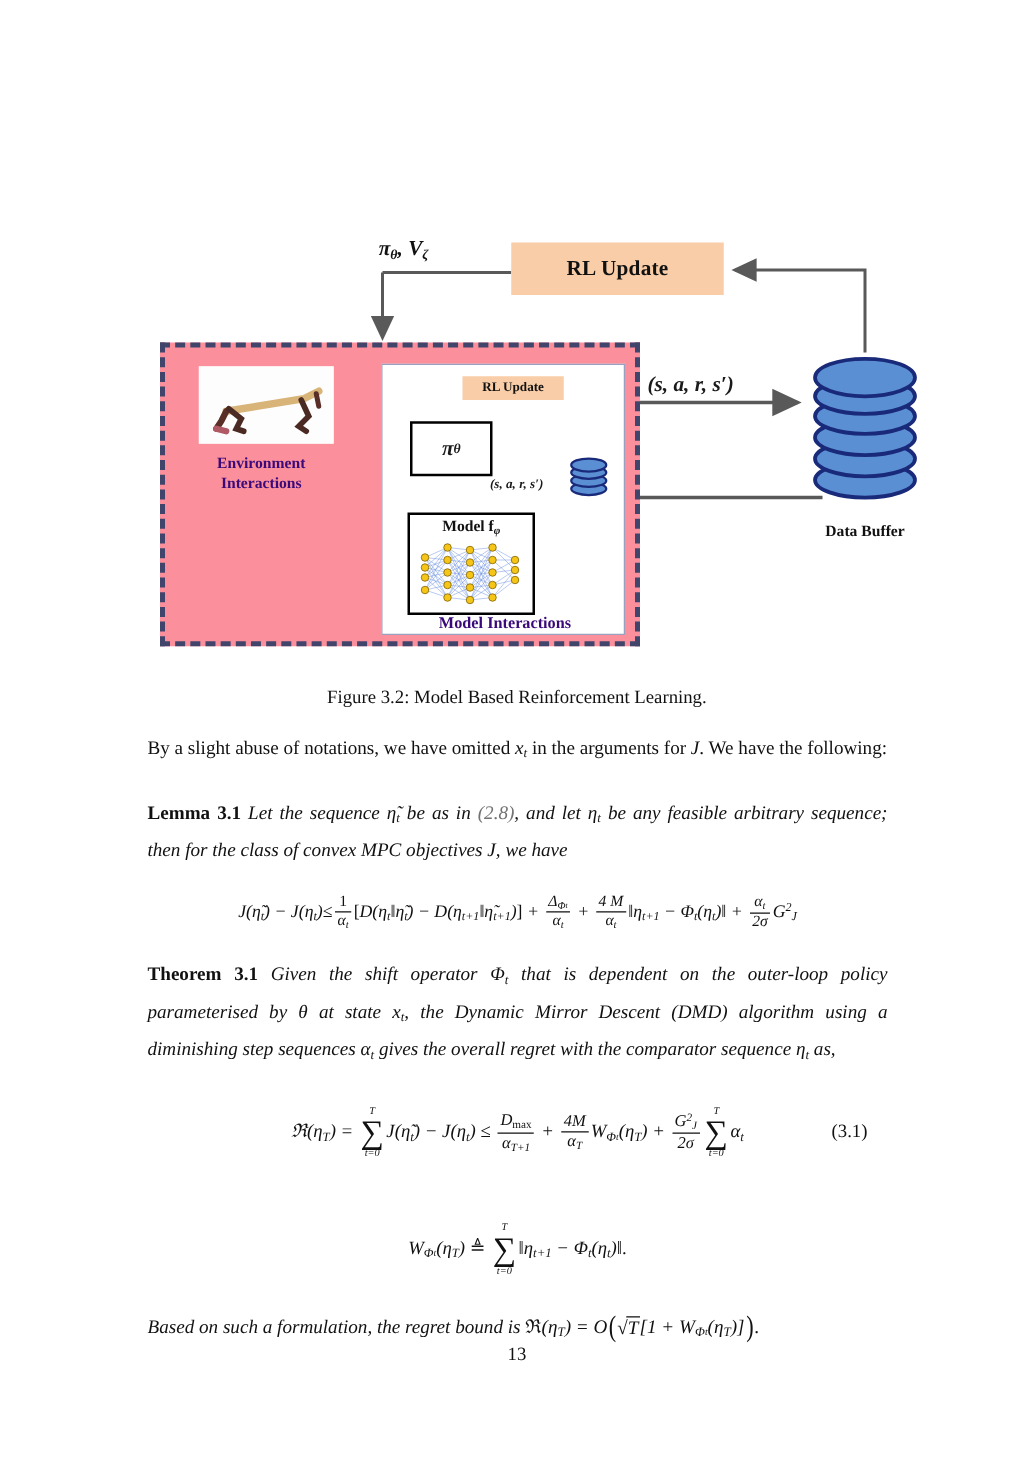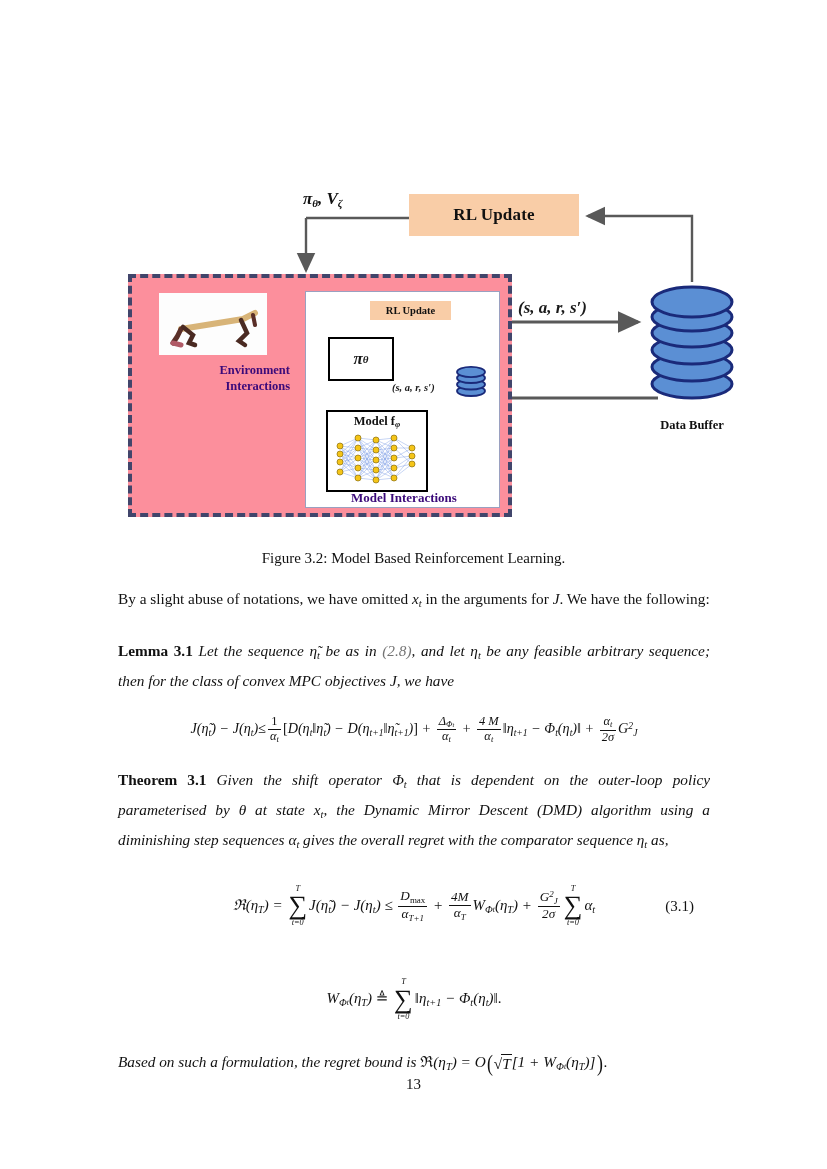--- a/index.html
+++ b/index.html
@@ -90,24 +90,24 @@
     position: absolute;
     left: 27px;
     top: 15px;
     width: 108px;
     height: 62px;
     background: #fdfdfd;
     overflow: hidden;
   }
   .env-label {
     position: absolute;
-    left: 24px;
+    left: 10px;
     top: 84px;
     width: 134px;
-    text-align: right;
+    text-align: center;
     color: #3b0a7a;
     font-weight: bold;
     font-size: 12.5px;
     line-height: 16px;
   }
 
   
   .inner-box {
     position: absolute;
     left: 173px;

